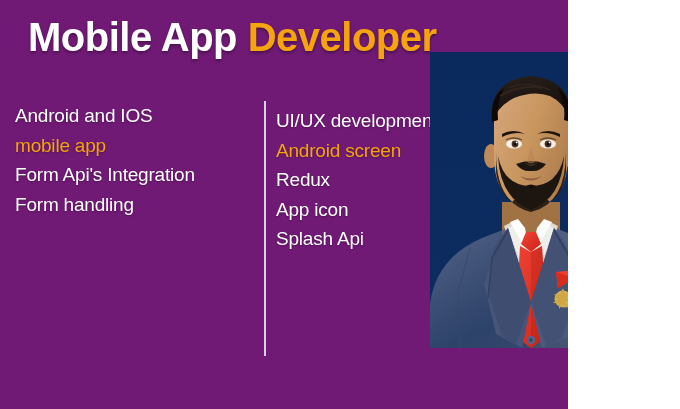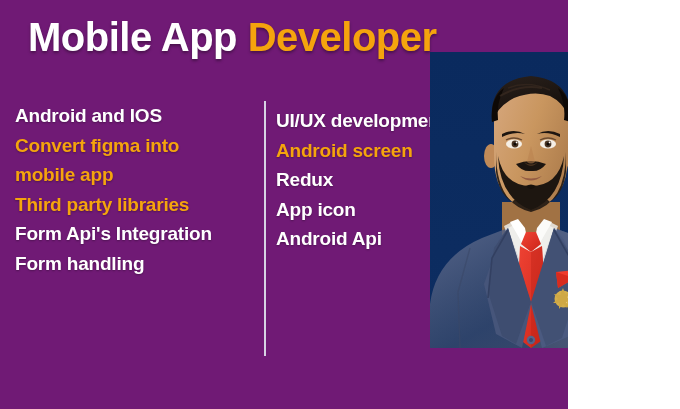--- a/index.html
+++ b/index.html
@@ -32,21 +32,21 @@
     white-space: nowrap;
     text-shadow: 0 2px 3px rgba(0,0,0,0.35);
   }
   #title .w { color: #ffffff; }
   #title .o { color: #f5a40d; }
 
   
   .col {
     position: absolute;
     font-size: 19px;
-    font-weight: 700;
+    font-weight: 400;
     line-height: 29.5px;
     letter-spacing: -0.2px;
     white-space: nowrap;
   }
   #col-left  { left: 15px; top: 101px; }
   #col-right { left: 276px; top: 106px; }
   .svc { display: block; }
   .svc.white  { color: #ffffff; text-shadow: 0 1px 2px rgba(0,0,0,0.3); }
   .svc.orange { color: #f5a40d; text-shadow: 0 1px 2px rgba(0,0,0,0.3); }
 
@@ -85,35 +85,33 @@
 <body>
 
 <div id="banner">
 
   <div id="title">
     <span class="w">Mobile App </span><span class="o">Developer</span>
   </div>
 
   <div id="col-left" class="col">
     <span class="svc white">Android and IOS</span>
-    <span class="svc orange">Convert figma into</span>
     <span class="svc orange">mobile app</span>
-    <span class="svc orange">Third party libraries</span>
     <span class="svc white">Form Api's Integration</span>
     <span class="svc white">Form handling</span>
   </div>
 
   <div id="divider"></div>
 
   <div id="col-right" class="col">
     <span class="svc white">UI/UX development</span>
     <span class="svc orange">Android screen</span>
     <span class="svc white">Redux</span>
     <span class="svc white">App icon</span>
-    <span class="svc white">Android Api</span>
+    <span class="svc white">Splash Api</span>
   </div>
 
   <div id="portrait">
     <svg width="202" height="296" viewBox="0 0 202 296" xmlns="http://www.w3.org/2000/svg">
       <defs>
         <linearGradient id="bgFade" x1="0" y1="0" x2="0" y2="1">
           <stop offset="0%" stop-color="#0a2a5e"></stop>
           <stop offset="100%" stop-color="#0d2d61"></stop>
         </linearGradient>
         <linearGradient id="jacket" x1="0" y1="0" x2="1" y2="1">

